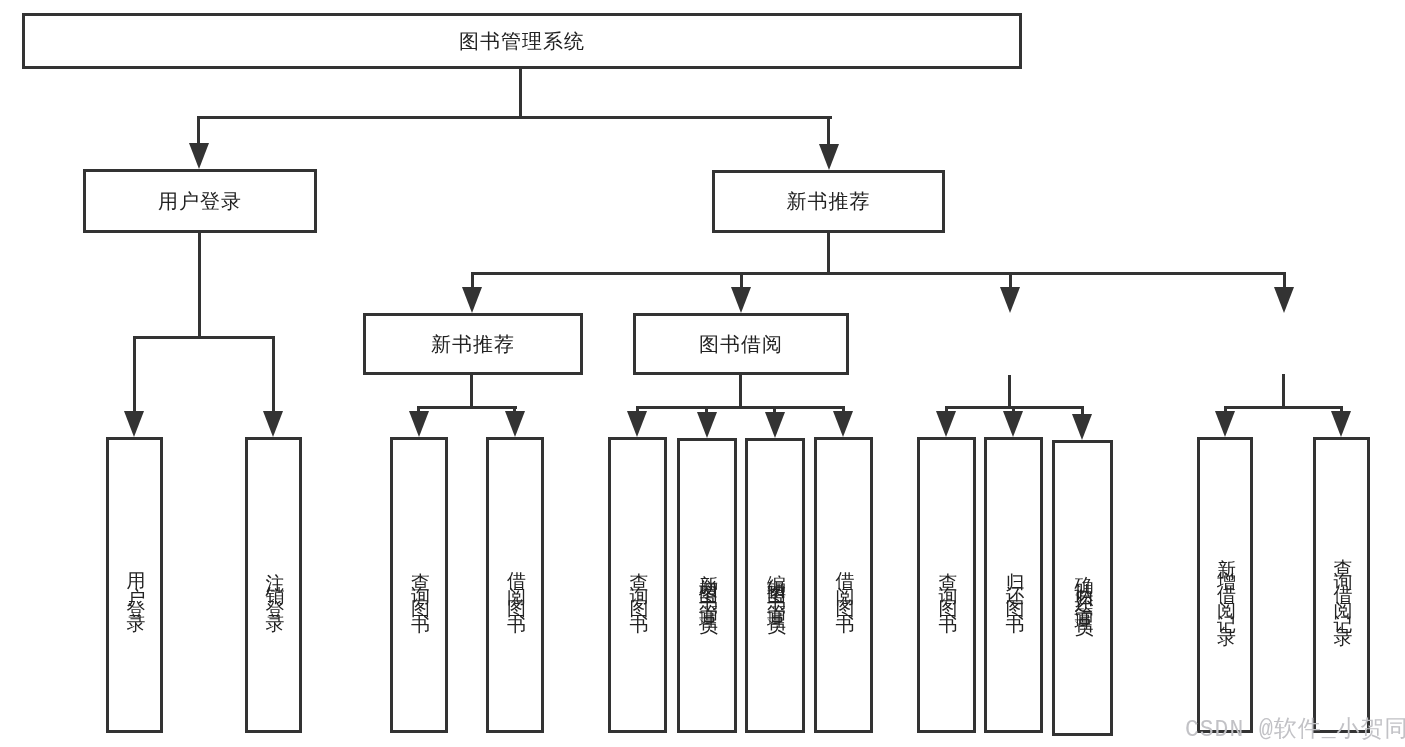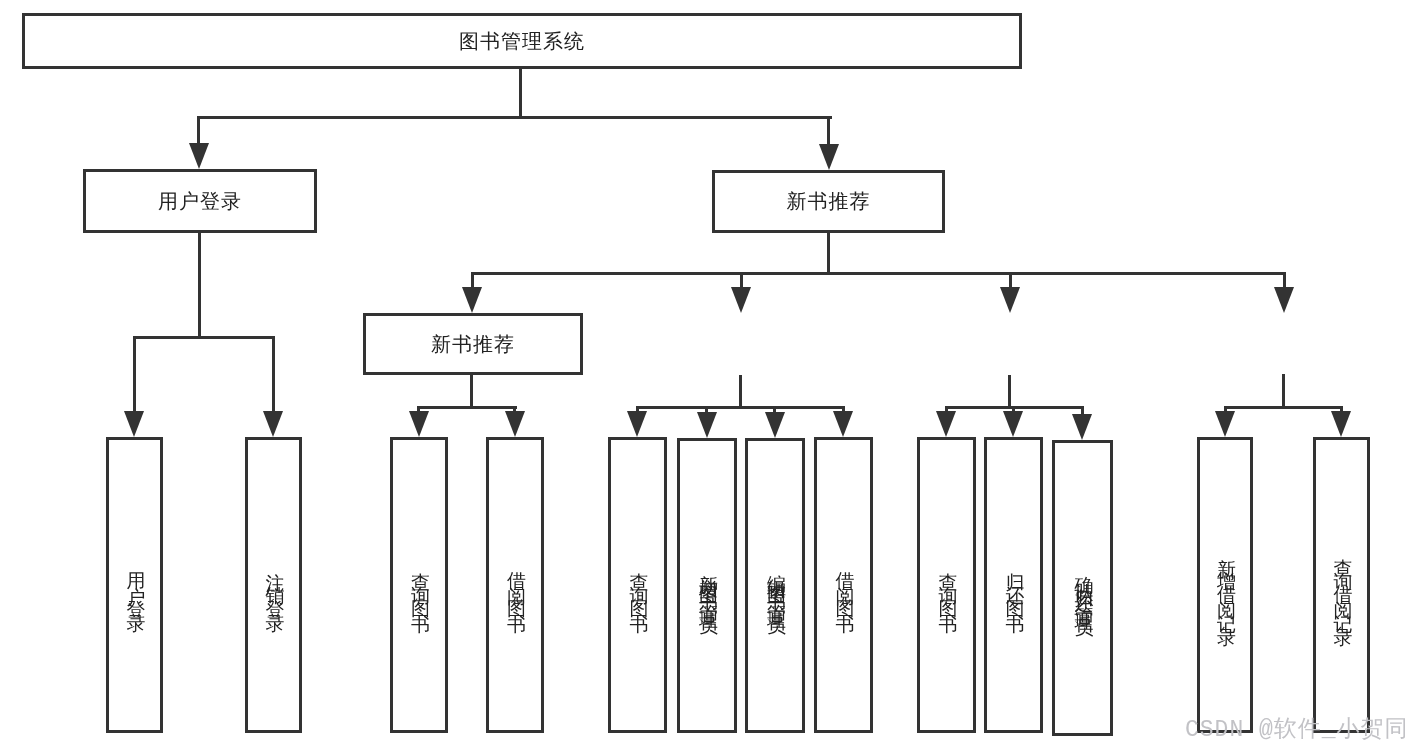--- a/index.html
+++ b/index.html
@@ -75,20 +75,23 @@
   </div>
 
   <div class="box" style="left:712px; top:170px; width:233px; height:63px;">
     <span>新书推荐</span>
   </div>
 
   <div class="box" style="left:363px; top:313px; width:220px; height:62px;">
     <span>新书推荐</span>
   </div>
 
+  <div class="box" style="left:633px; top:313px; width:216px; height:62px;">
+    <span>图书借阅</span>
+  </div>
 
 
 
   <div class="box vbox" style="left:106px; top:437px; width:57px; height:296px;">
     <span>用户登录</span>
   </div>
   <div class="box vbox" style="left:245px; top:437px; width:57px; height:296px;">
     <span>注销登录</span>
   </div>
 

